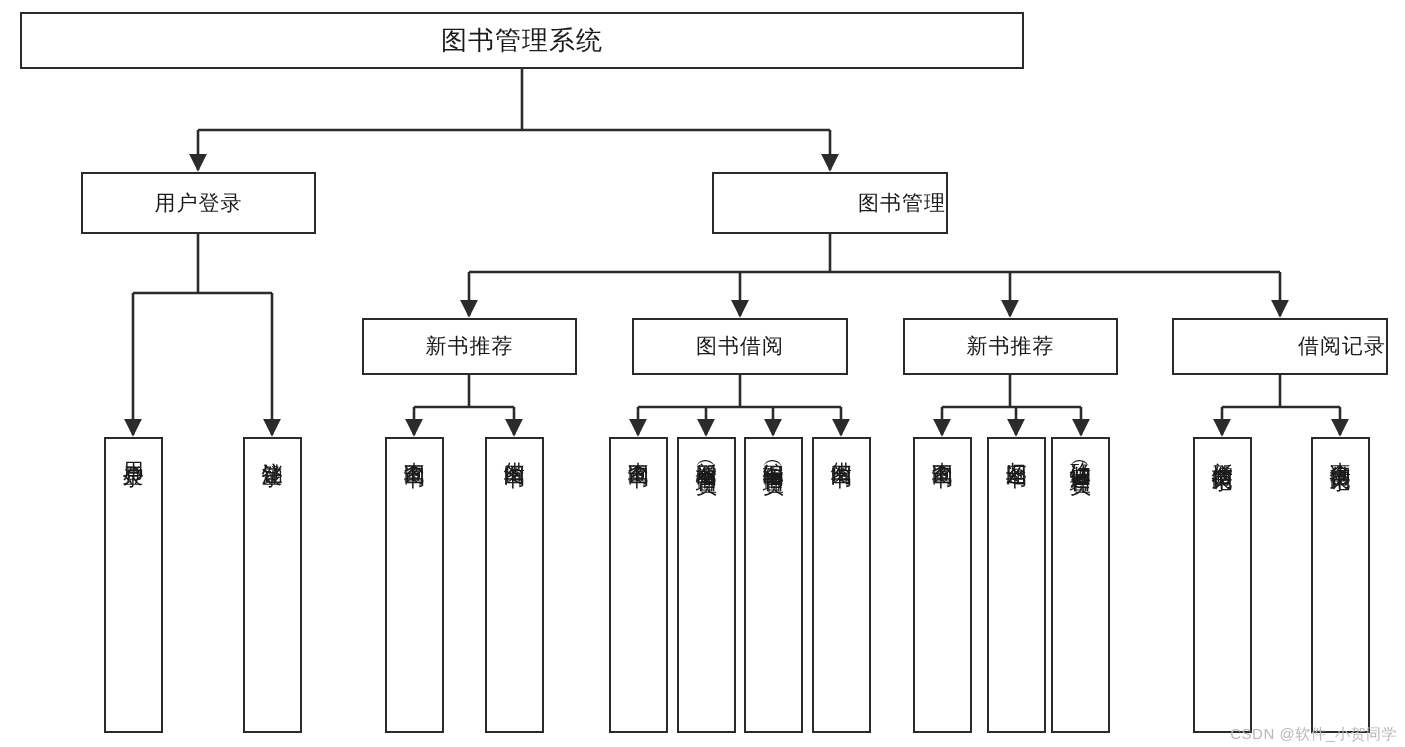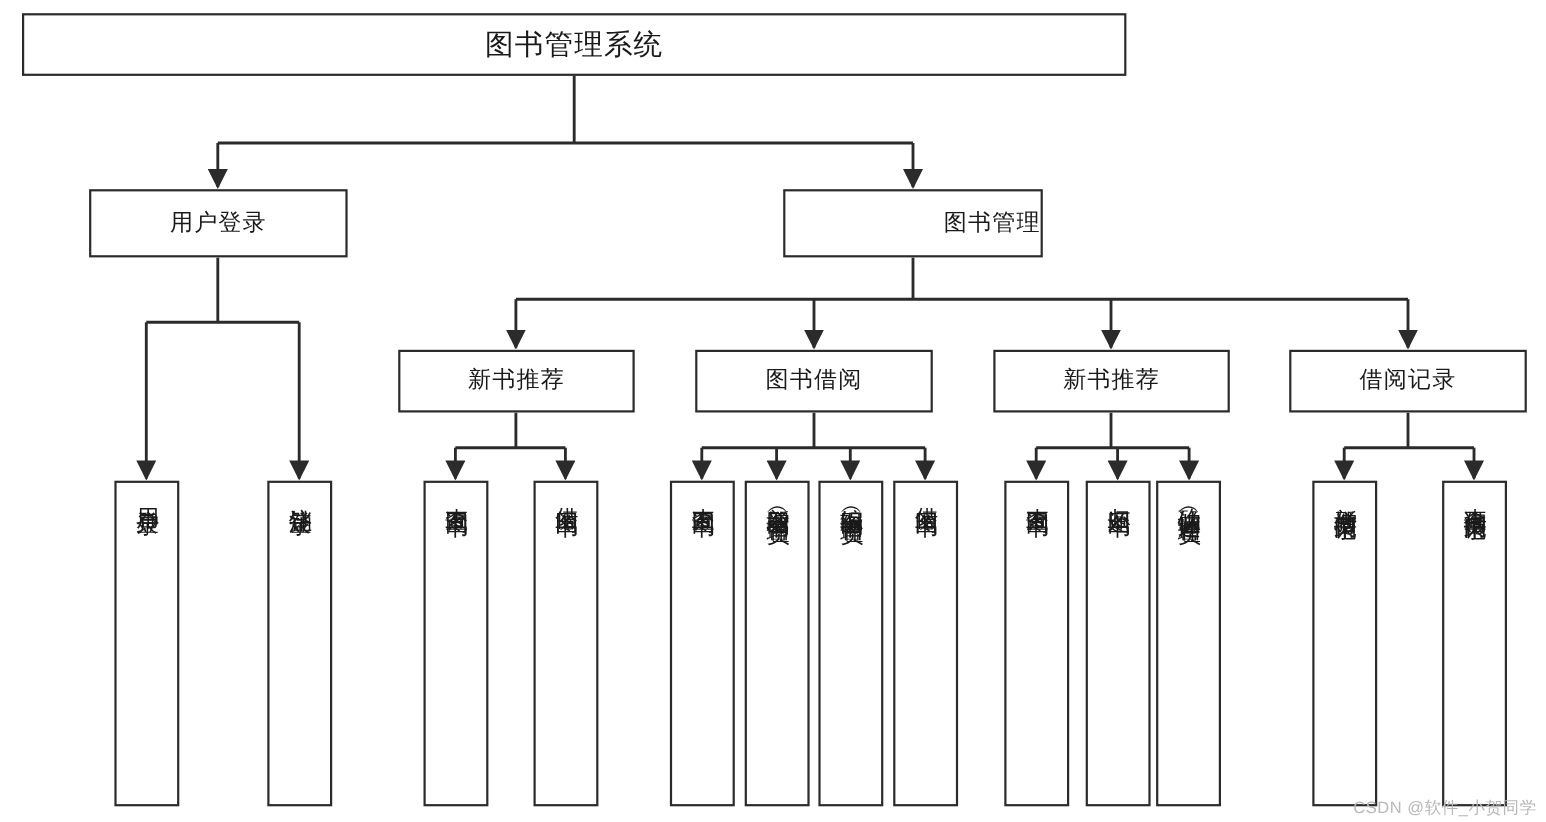--- a/index.html
+++ b/index.html
@@ -132,21 +132,21 @@
 
   <div class="node h" style="left:362px;top:318px;width:215px;height:57px;">
     <span class="lbl">新书推荐</span>
   </div>
   <div class="node h" style="left:632px;top:318px;width:216px;height:57px;">
     <span class="lbl">图书借阅</span>
   </div>
   <div class="node h" style="left:903px;top:318px;width:215px;height:57px;">
     <span class="lbl">新书推荐</span>
   </div>
-  <div class="node h" style="left:1172px;top:318px;width:216px;height:57px;">
+  <div class="node h" style="left:1172px;top:318px;width:216px;height:57px;justify-content:flex-end;">
     <span class="lbl">借阅记录</span>
   </div>
 
   <div class="node v" style="left:104px;top:437px;width:59px;height:296px;">
     <span class="lbl">用户登录</span>
   </div>
   <div class="node v" style="left:243px;top:437px;width:59px;height:296px;">
     <span class="lbl">注销登录</span>
   </div>
 

